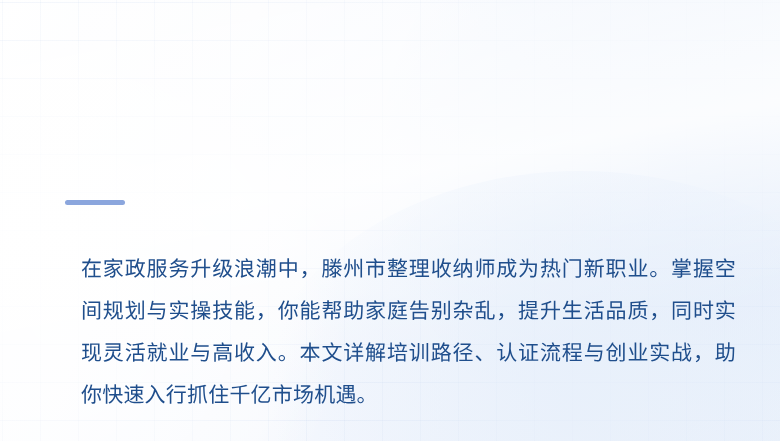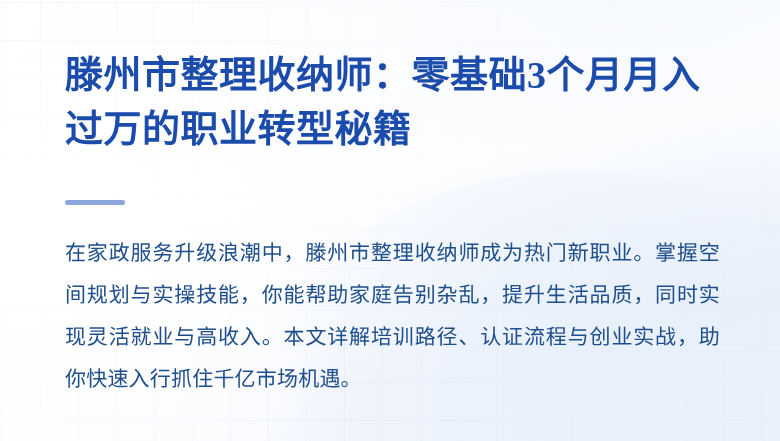--- a/index.html
+++ b/index.html
@@ -136,21 +136,21 @@
     height: 5px;
     border-radius: 3px;
     background: #8ba6dd;
   }
 
   .hero-summary {
     position: absolute;
     top: 232px;
     left: 0;
     width: 655px;
-    margin: 0;
+    margin: 16px;
     font-family: "Liberation Sans", "DejaVu Sans", sans-serif;
     font-weight: 400;
     font-size: 21px;
     line-height: 42px;
     letter-spacing: 0.2px;
     color: #1f4e8c;
     text-align: justify;
     text-justify: inter-ideograph;
   }
 </style>
@@ -160,21 +160,20 @@
 <div id="hero-card">
 
   <div class="bg-grid"></div>
   <div class="bg-orb-right"></div>
   <div class="bg-orb-left"></div>
   <div class="bg-sweep"></div>
   <div class="bg-wash-br"></div>
 
   <div class="content">
 
-    <h1 class="hero-title">滕州市整理收纳师：零基础3个月月入过万的职业转型秘籍</h1>
 
     <div class="title-divider"></div>
 
     <p class="hero-summary">在家政服务升级浪潮中，滕州市整理收纳师成为热门新职业。掌握空间规划与实操技能，你能帮助家庭告别杂乱，提升生活品质，同时实现灵活就业与高收入。本文详解培训路径、认证流程与创业实战，助你快速入行抓住千亿市场机遇。</p>
 
   </div>
 
 </div>
 
 </body></html>

